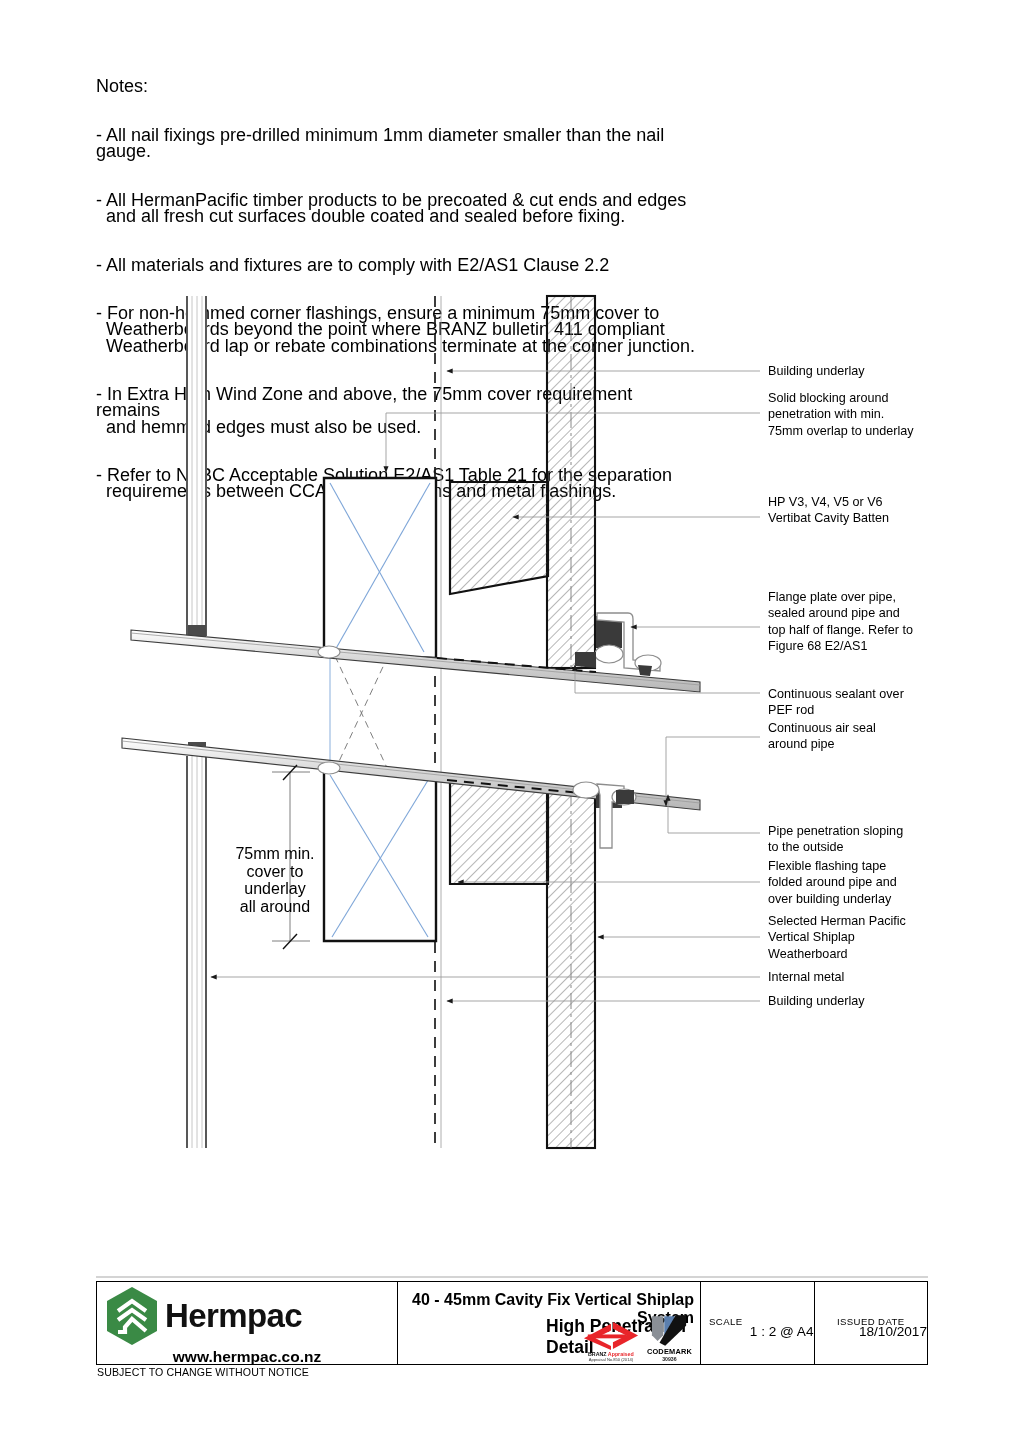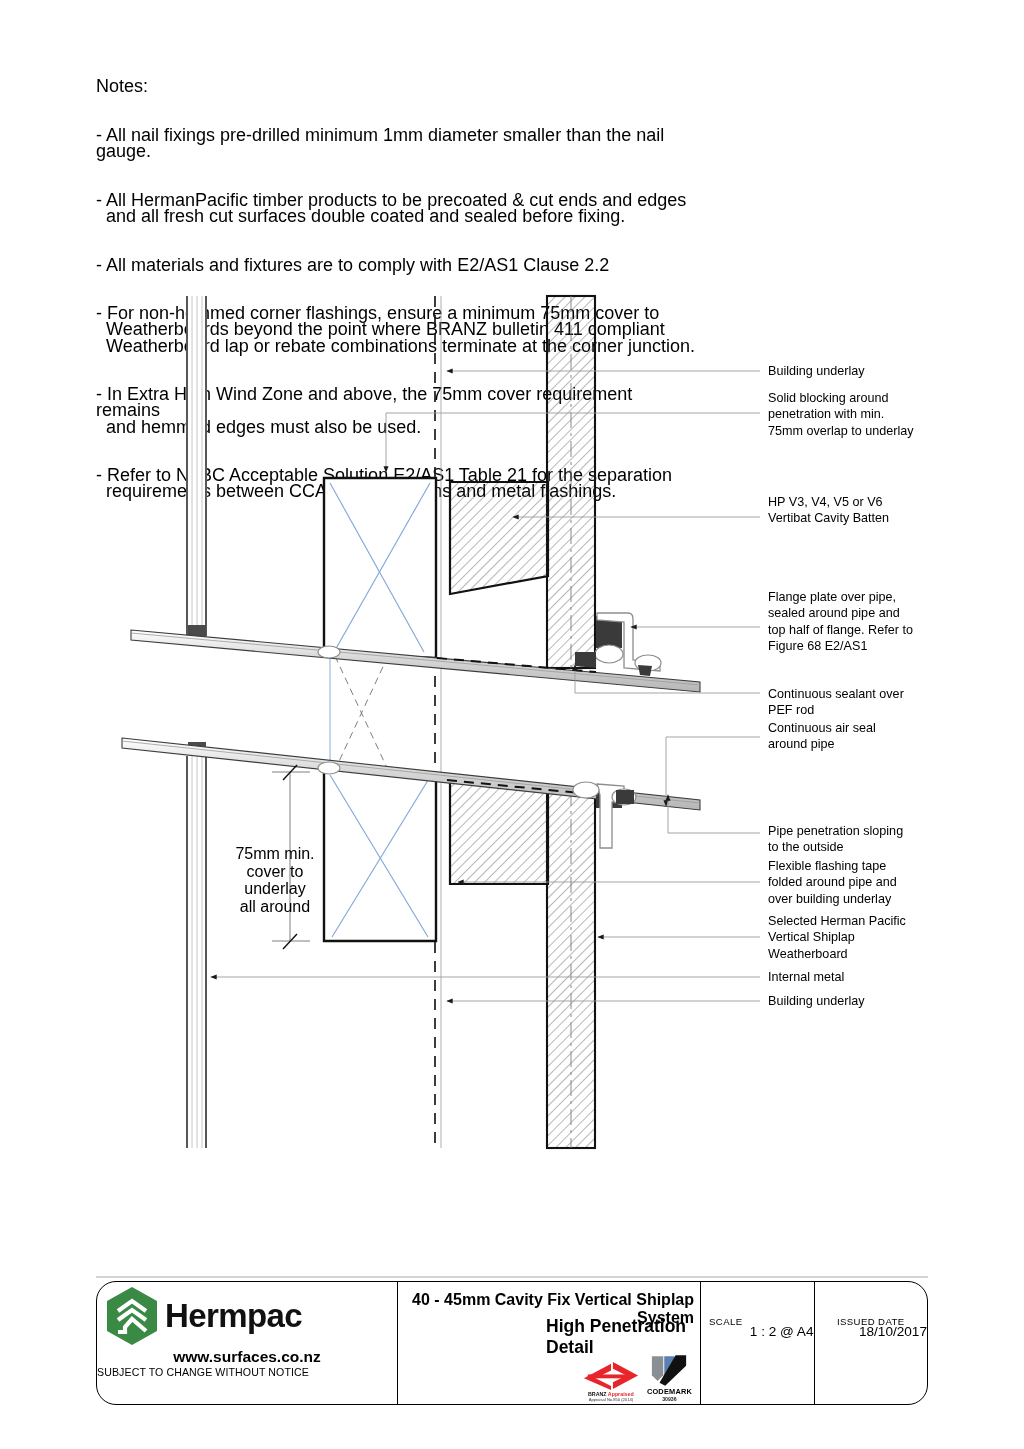--- a/index.html
+++ b/index.html
@@ -27,24 +27,24 @@
     position:absolute;font-size:12.6px;line-height:16.3px;color:#000;
     white-space:pre-line;width:190px;
   }
   .dim-note{
     position:absolute;font-size:16px;line-height:17.5px;color:#000;
     text-align:center;white-space:pre-line;width:120px;
   }
 
   
   #title-block{
-    position:absolute;left:96px;top:1281px;width:832px;height:124px;
+    position:absolute;left:96px;top:1281px;width:832px;height:84px;
     border-top:1px solid #000;border-left:1px solid #000;
     border-right:1px solid #000;border-bottom:1px solid #000;
-    box-sizing:border-box;display:flex;border-radius:20px;
+    box-sizing:border-box;display:flex;
   }
   #tb-rule{
     position:absolute;left:96px;top:1276px;width:832px;height:2px;background:#d4d4d4;
   }
   .tb-left{
     width:301px;box-sizing:border-box;border-right:1px solid #000;
     position:relative;
   }
   .tb-mid{
     flex:1;box-sizing:border-box;border-right:1px solid #000;position:relative;
@@ -314,21 +314,21 @@
             <polygon points="27,1 52,15 52,45 27,59 2,45 2,15" fill="#3a8a45"></polygon>
             <g fill="none" stroke="#ffffff" stroke-width="4.2" stroke-linejoin="miter">
               <polyline points="13,25 27,15 41,25"></polyline>
               <polyline points="13,34 27,24 41,34"></polyline>
             </g>
             <polyline points="13,46 20,46 20,41 27,33 41,45" fill="none" stroke="#ffffff" stroke-width="4.2" stroke-linejoin="miter"></polyline>
           </svg>
         </div>
         <span class="brand-word">Hermpac</span>
       </div>
-      <div class="web-url">www.surfaces.co.nz</div>
+      <div class="web-url">www.hermpac.co.nz</div>
       <div class="web-sub">SUBJECT TO CHANGE WITHOUT NOTICE</div>
     </div>
 
     <div class="tb-mid">
       <div class="tb-title1">40 - 45mm Cavity Fix Vertical Shiplap System</div>
       <div class="tb-title2">High Penetration Detail</div>
 
       <div class="certs">
         <div class="cert">
           <svg viewBox="0 0 60 34" width="58" height="33">

